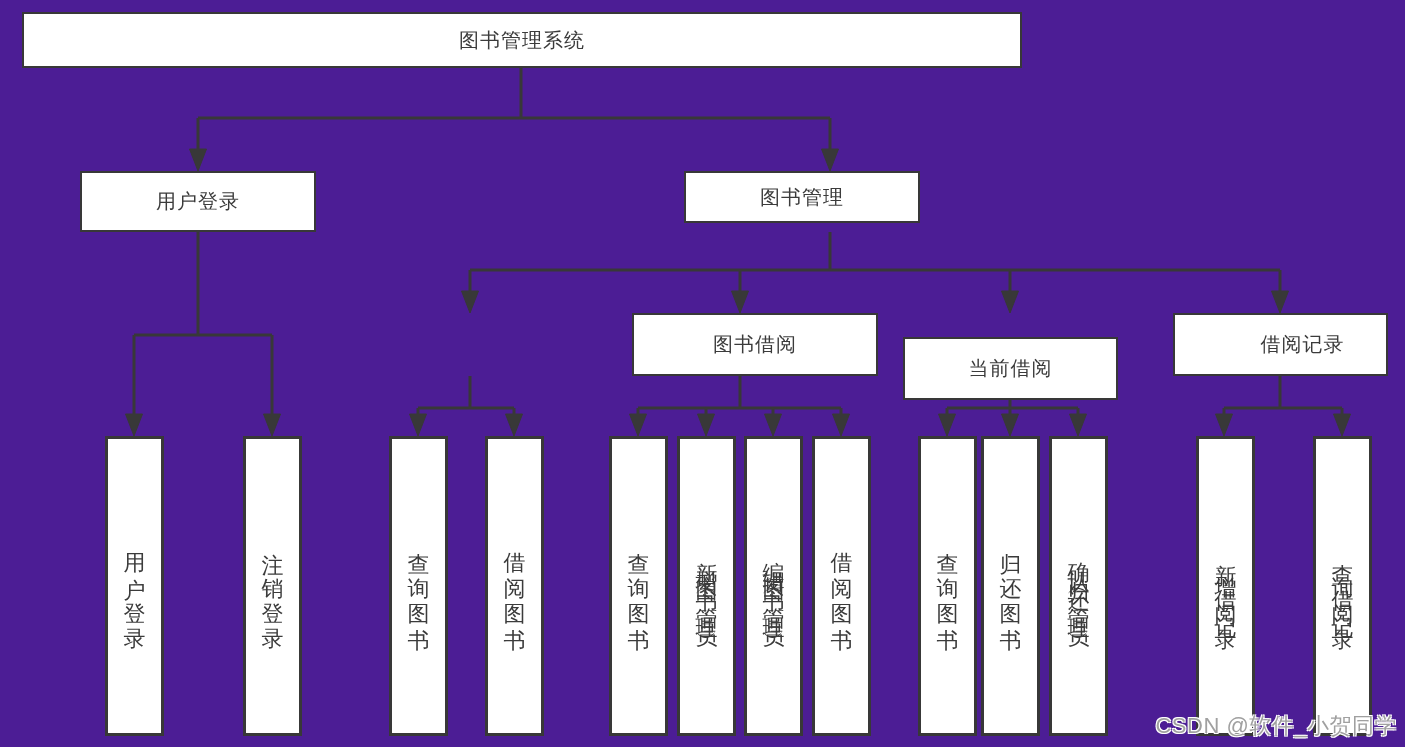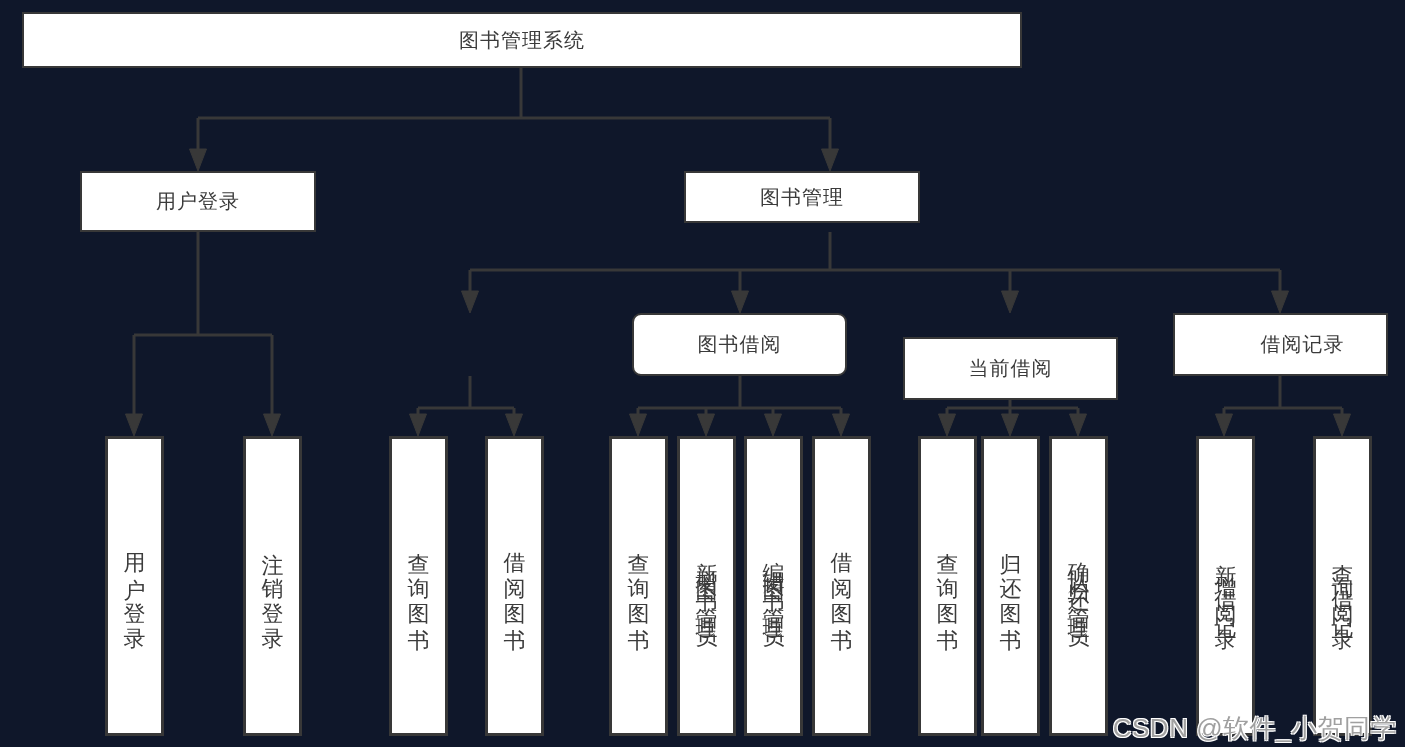--- a/index.html
+++ b/index.html
@@ -1,17 +1,17 @@
 <!DOCTYPE html>
 <html><head>
 <meta charset="utf-8">
 <style>
   html,body{margin:0;padding:0;background:#fff;}
   .stage{
-    position:relative;width:1405px;height:747px;background:#0f172a;
+    position:relative;width:1405px;height:747px;background:#4c1d95;
     font-family:"Liberation Sans","DejaVu Sans",sans-serif;overflow:hidden;
     color:#3b3b3b;
   }
   .wires{position:absolute;left:0;top:0;pointer-events:none;}
   .wires path{stroke:#383838;stroke-width:3;fill:none;}
   .wires polygon{fill:#383838;stroke:#383838;stroke-width:1;}
   .box{
     position:absolute;box-sizing:border-box;background:#ffffff;
     border:2.5px solid #383838;display:flex;align-items:center;justify-content:center;
     text-align:center;
@@ -20,21 +20,21 @@
   .hlabel{font-size:20px;letter-spacing:1px;color:#3b3b3b;}
   .v{
     writing-mode:vertical-rl;text-orientation:mixed;
     font-size:22px;color:#3b3b3b;line-height:1;
   }
   .vs{letter-spacing:1.15em;}
   .vm{letter-spacing:0.6em;}
   .vl{letter-spacing:0.42em;}
   .watermark{
     position:absolute;top:711px;right:8px;z-index:10;
-    font-size:26px;color:#a0a0a0;letter-spacing:0.5px;
+    font-size:22px;color:#a0a0a0;letter-spacing:0.5px;
     text-shadow:1px 1px 0 #fff,-1px -1px 0 #fff,1px -1px 0 #fff,-1px 1px 0 #fff;
   }
 </style>
 </head>
 <body>
 
 <div class="stage">
 
   <svg class="wires" width="1405" height="747" viewBox="0 0 1405 747">
 
@@ -90,21 +90,21 @@
     <span class="hlabel">图书管理系统</span>
   </div>
 
   <div class="box" style="left:80px;top:171px;width:236px;height:61px;">
     <span class="hlabel">用户登录</span>
   </div>
   <div class="box" style="left:684px;top:171px;width:236px;height:52px;">
     <span class="hlabel">图书管理</span>
   </div>
 
-  <div class="box" style="left:632px;top:313px;width:215px;height:63px;border-radius:9px;">
+  <div class="box" style="left:632px;top:313px;width:246px;height:63px;">
     <span class="hlabel">图书借阅</span>
   </div>
   <div class="box" style="left:903px;top:313px;width:215px;height:63px;margin-top:24px;">
     <span class="hlabel">当前借阅</span>
   </div>
   <div class="box" style="left:1173px;top:313px;width:215px;height:63px;padding-left:44px;">
     <span class="hlabel">借阅记录</span>
   </div>
 
   <div class="box leaf" style="left:105px;top:436px;width:59px;height:300px;">

